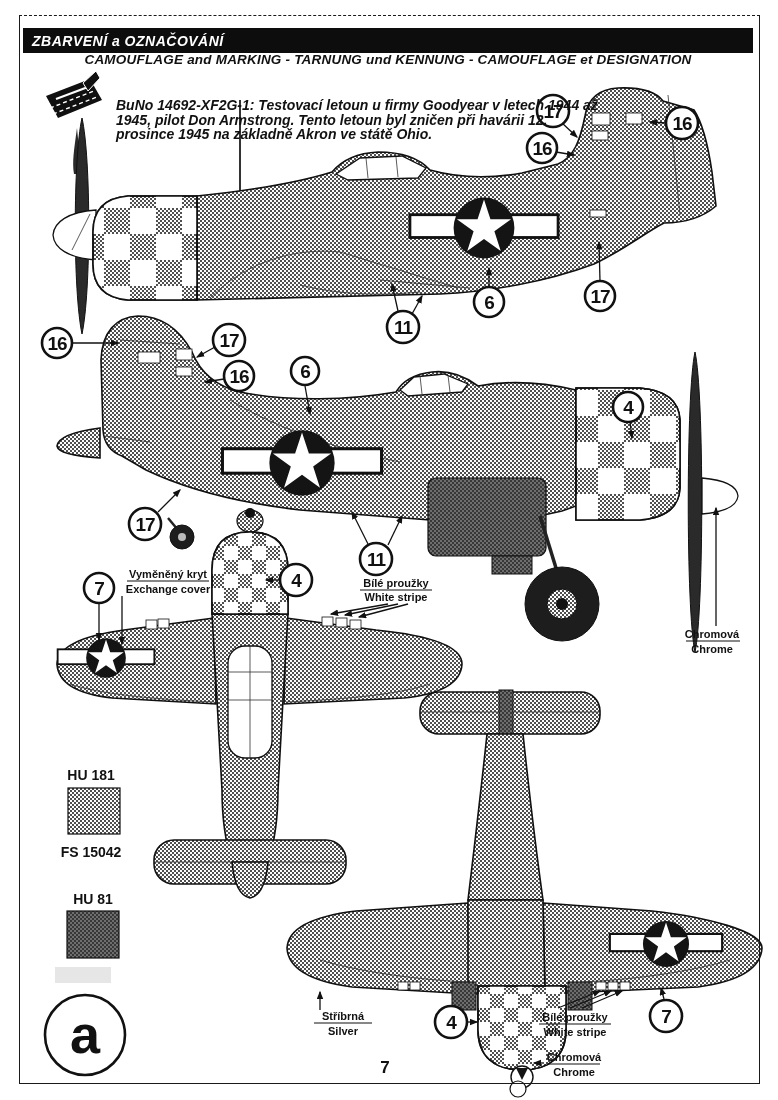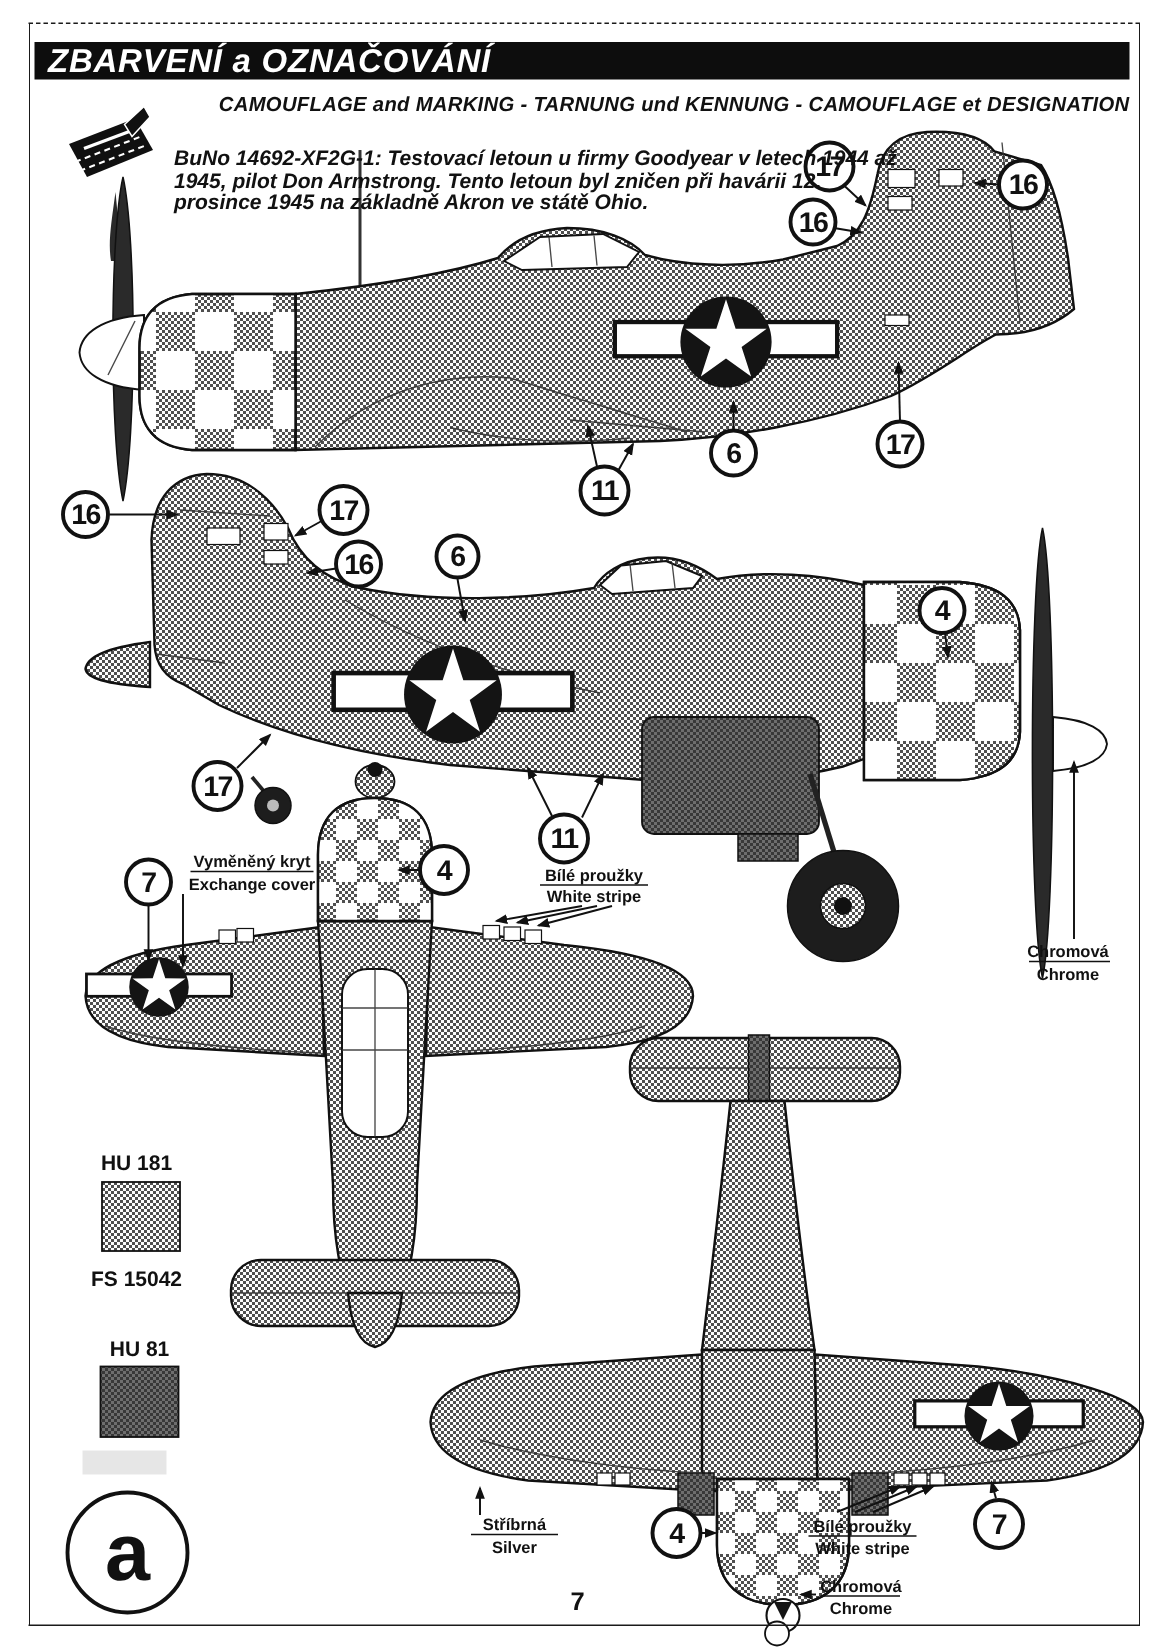--- a/index.html
+++ b/index.html
@@ -2,23 +2,23 @@
 <html><head>
 <meta charset="utf-8">
 <style>
   html,body{margin:0;padding:0;background:#fff;}
   .page{position:relative;width:778px;height:1100px;background:#fff;overflow:hidden;
         font-family:"Liberation Sans",sans-serif;color:#111;}
   .frame{position:absolute;left:19px;top:15px;width:741px;height:1069px;
          border:1.6px solid #1a1a1a;border-top:1.4px dashed #1a1a1a;box-sizing:border-box;}
   .titlebar{position:absolute;left:23px;top:28px;width:730px;height:25px;background:#0d0d0d;
             display:flex;align-items:center;}
-  .titlebar span{color:#fff;font-style:italic;font-weight:bold;font-size:22px;
+  .titlebar span{color:#fff;font-style:italic;font-weight:bold;font-size:14px;
                  padding-left:9px;letter-spacing:.5px;white-space:nowrap;}
-  .subtitle{position:absolute;left:23px;top:62px;width:730px;text-align:right;
+  .subtitle{position:absolute;left:23px;top:52px;width:730px;text-align:center;
             font-weight:bold;font-style:italic;font-size:13.5px;letter-spacing:.2px;}
   .notes{position:absolute;left:104px;top:86px;width:508px;}
   .notes p{margin:12px;font-size:14px;font-weight:bold;font-style:italic;line-height:14.6px;}
   svg.art{position:absolute;left:0;top:0;width:778px;height:1100px;}
   svg .sil{fill:url(#dz);stroke:#111;stroke-width:1.6;}
   svg .chkL{fill:url(#cwL);stroke:none;}
   svg .chkS{fill:url(#cwS);stroke:none;}
   svg .dark{fill:#2a2a2a;stroke:#111;stroke-width:1;}
   svg .wht{fill:#fff;stroke:#111;stroke-width:1.3;}
   svg .tab{fill:#fff;stroke:#111;stroke-width:.8;}

